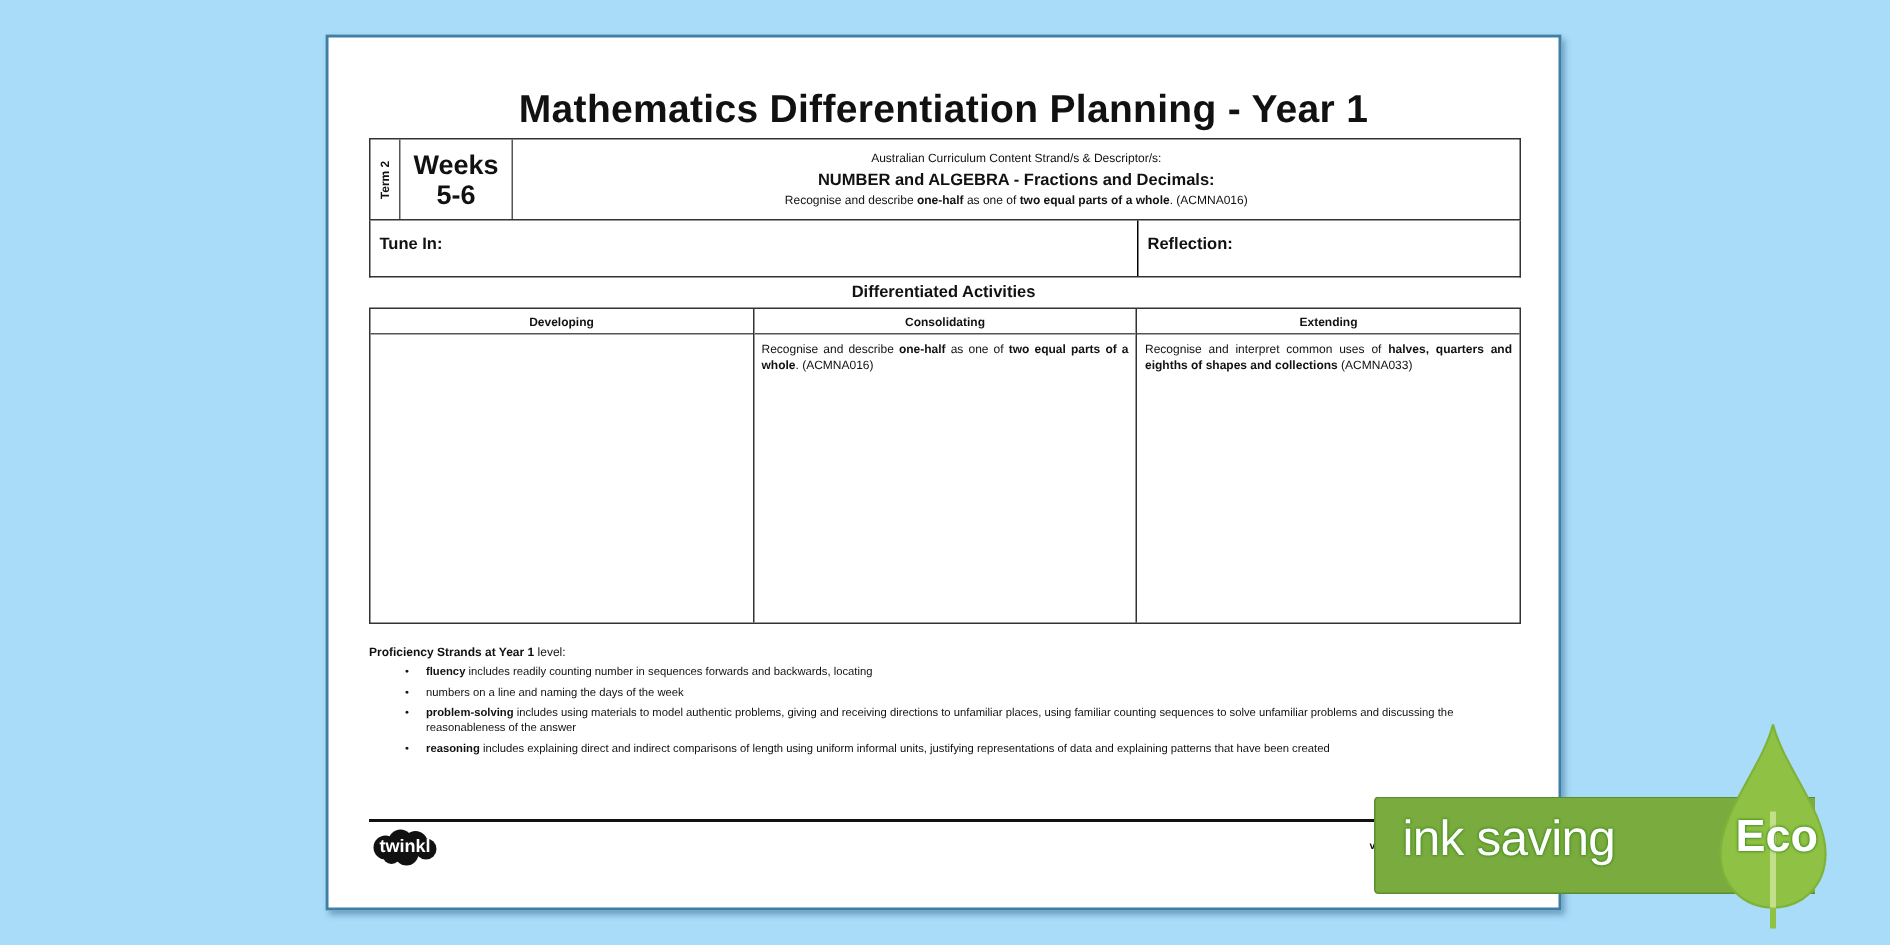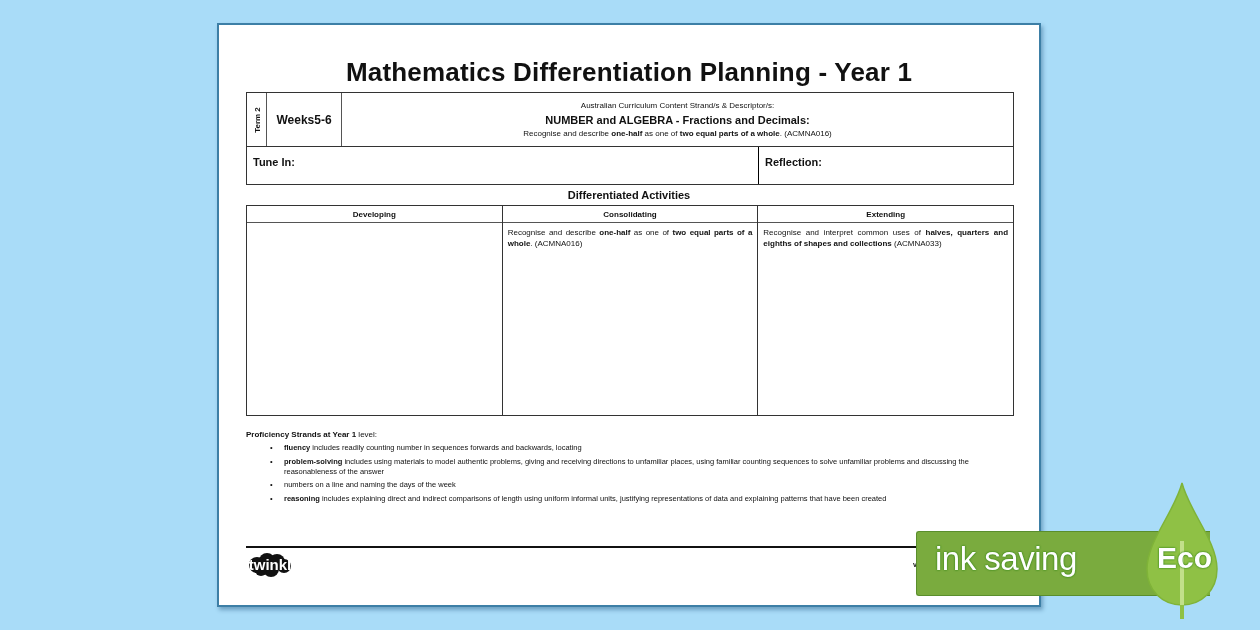--- a/index.html
+++ b/index.html
@@ -40,23 +40,23 @@
     }
     .term-cell span {
       position: absolute;
       left: 50%; top: 50%;
       transform: translate(-50%, -50%) rotate(-90deg);
       font-size: 8px; font-weight: bold; white-space: nowrap;
       font-family: "Liberation Sans", sans-serif;
     }
     .weeks-cell {
       width: 75px; border-right: 1px solid #555;
-      display: flex; flex-direction: row; align-items: center; justify-content: center;
-      font-family: "Liberation Sans", sans-serif;
-      font-weight: bold; font-size: 12px; line-height: 20px;
+      display: flex; flex-direction: column; align-items: center; justify-content: center;
+      font-family: "Liberation Sans", sans-serif;
+      font-weight: bold; font-size: 18px; line-height: 20px;
     }
     .curriculum-cell {
       flex: 1;
       display: flex; flex-direction: column; align-items: center; justify-content: center;
       font-family: "Liberation Sans", sans-serif;
     }
     .cur-label { font-size: 8px; line-height: 12px; }
     .cur-strand { font-size: 11px; font-weight: bold; line-height: 16px; }
     .cur-desc { font-size: 8px; line-height: 12px; }
     .cur-desc b { font-weight: bold; }
@@ -119,21 +119,21 @@
       left: 27px; top: 521px; width: 770px; height: 2px; background: #111;
     }
     .logo {
       position: absolute; left: 28px; top: 527px;
       width: 46px; height: 26px;
     }
     .logo-text {
       position: absolute; left: 0; top: 0; width: 46px; height: 24px;
       display: flex; align-items: center; justify-content: center;
       color: #fff; font-family: "Liberation Sans", sans-serif;
-      font-weight: bold; font-size: 15px;
+      font-weight: bold; font-size: 12px;
     }
     .visit {
       position: absolute; left: 694px; top: 536px;
       font-family: "Liberation Sans", sans-serif;
       font-size: 7px; font-weight: bold;
     }
 
     .eco-banner {
       position: absolute;
       left: 916px; top: 531px;
@@ -205,22 +205,22 @@
     <div class="act-col">
       <div class="act-head">Extending</div>
       <div class="act-body"><span>Recognise and interpret common uses of </span><b>halves, quarters and eighths of shapes and collections</b><span> (ACMNA033)</span></div>
     </div>
   </div>
 
   <div class="prof">
     <div class="prof-title"><b>Proficiency Strands at Year 1</b><span> level:</span></div>
     <ul>
       <li><b>fluency</b><span> includes readily counting number in sequences forwards and backwards, locating</span></li>
+      <li><b></b><span>numbers on a line and naming the days of the week</span></li>
       <li><b>problem-solving</b><span> includes using materials to model authentic problems, giving and receiving directions to unfamiliar places, using familiar counting sequences to solve unfamiliar problems and discussing the reasonableness of the answer</span></li>
-      <li><b></b><span>numbers on a line and naming the days of the week</span></li>
       <li><b>reasoning</b><span> includes explaining direct and indirect comparisons of length using uniform informal units, justifying representations of data and explaining patterns that have been created</span></li>
     </ul>
   </div>
 
   <div class="footer-rule"></div>
   <div class="logo">
     <svg width="46" height="26" viewBox="0 0 46 26">
       <g fill="#111">
         <circle cx="10" cy="13" r="8"></circle>
         <circle cx="20" cy="9" r="8"></circle>

